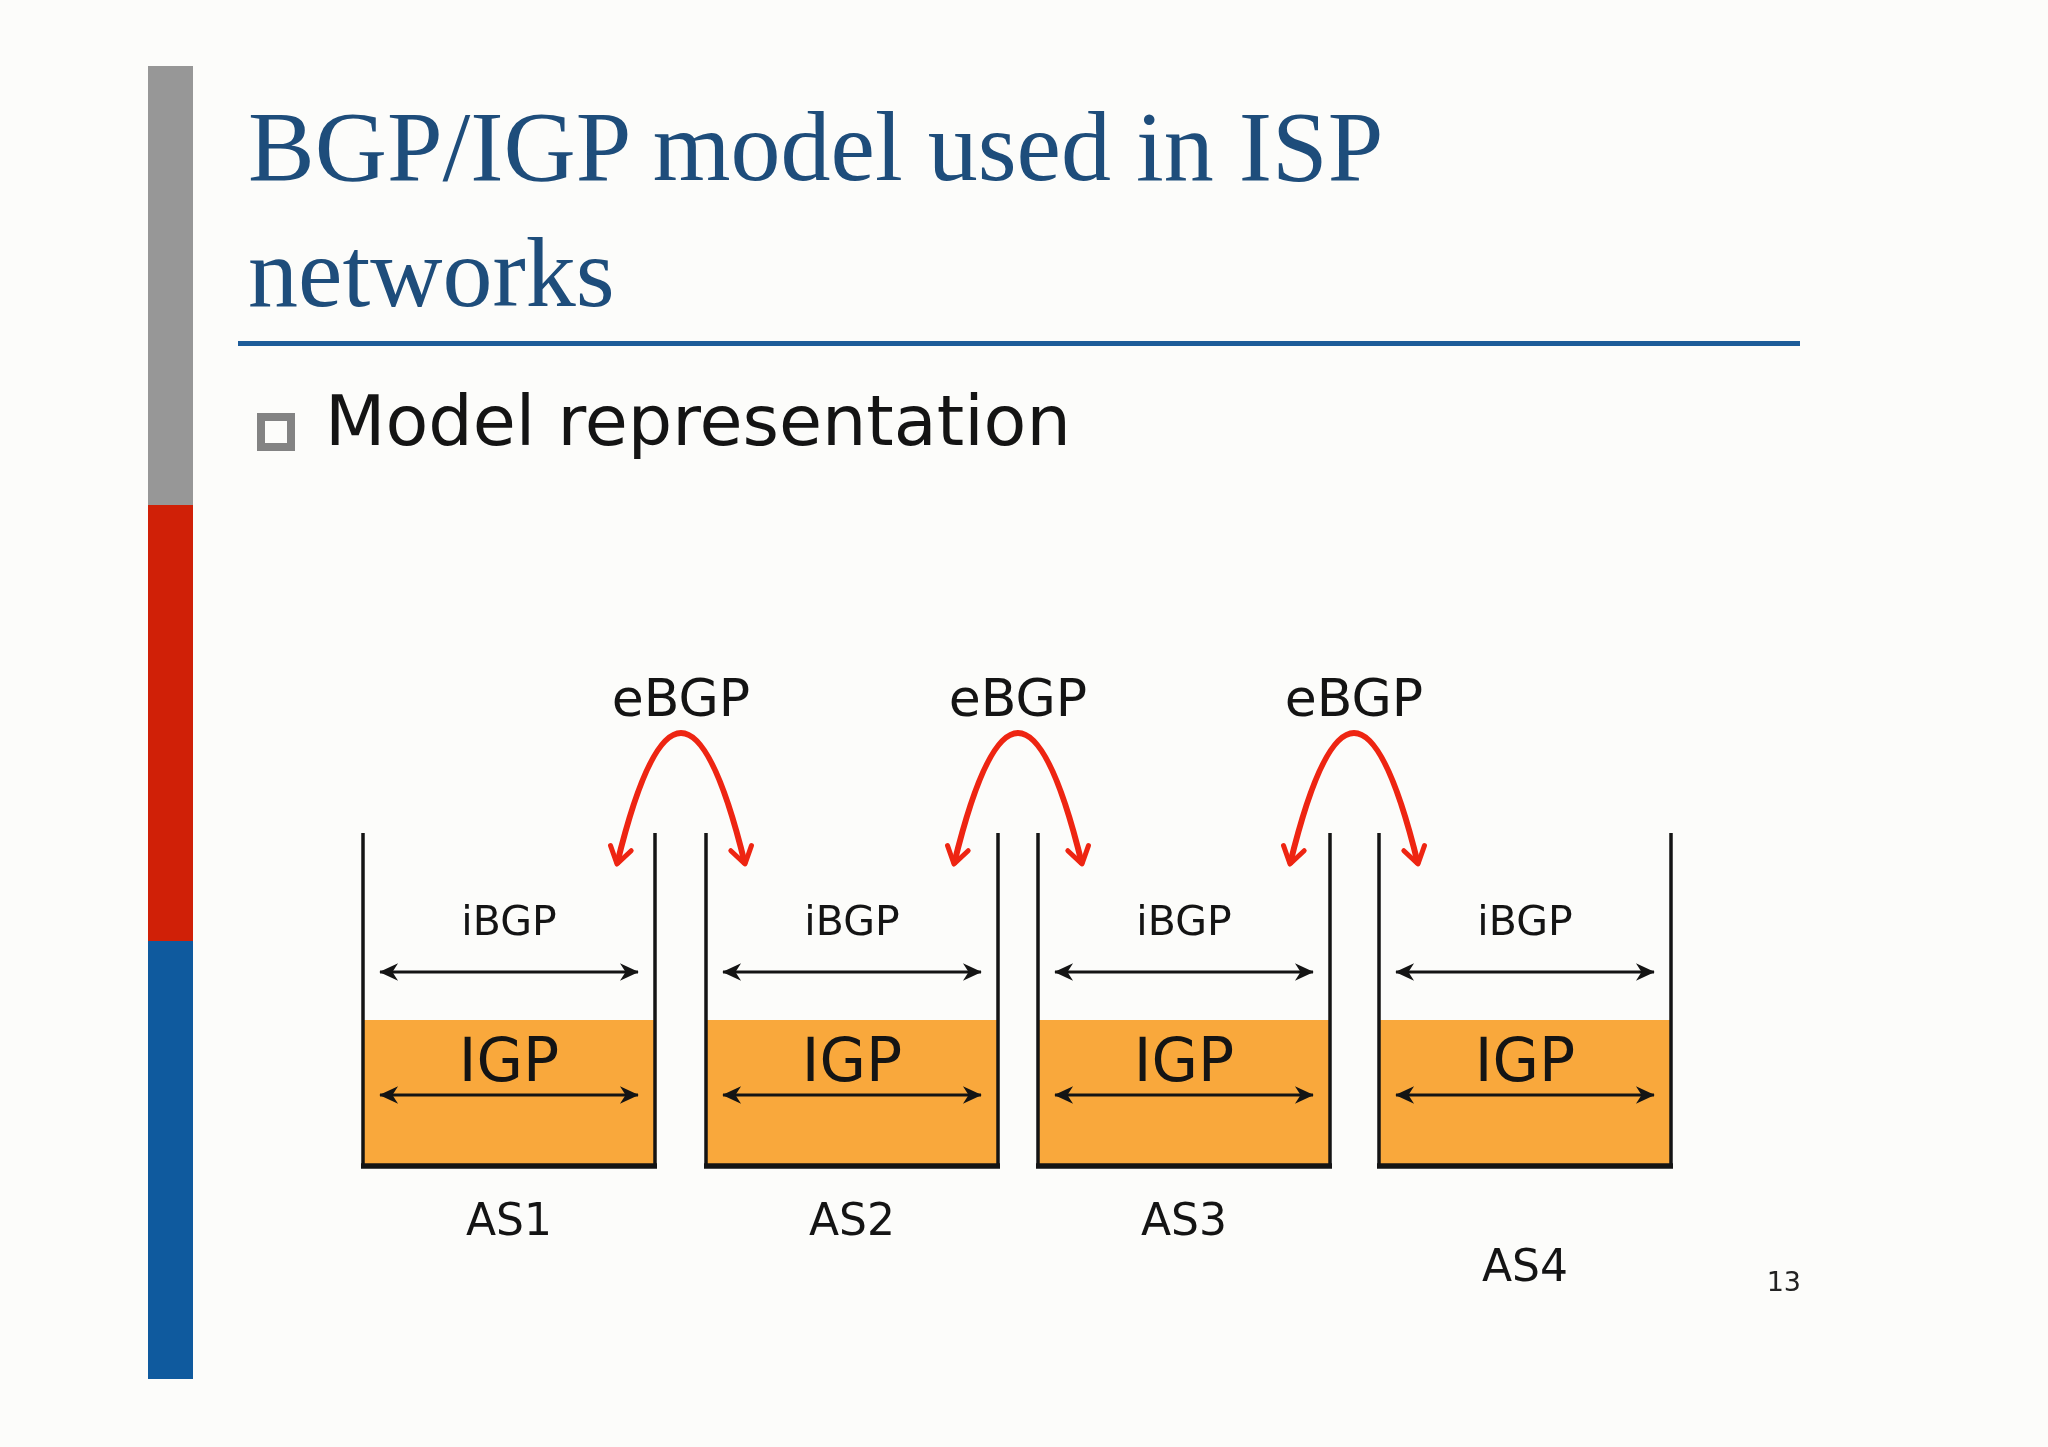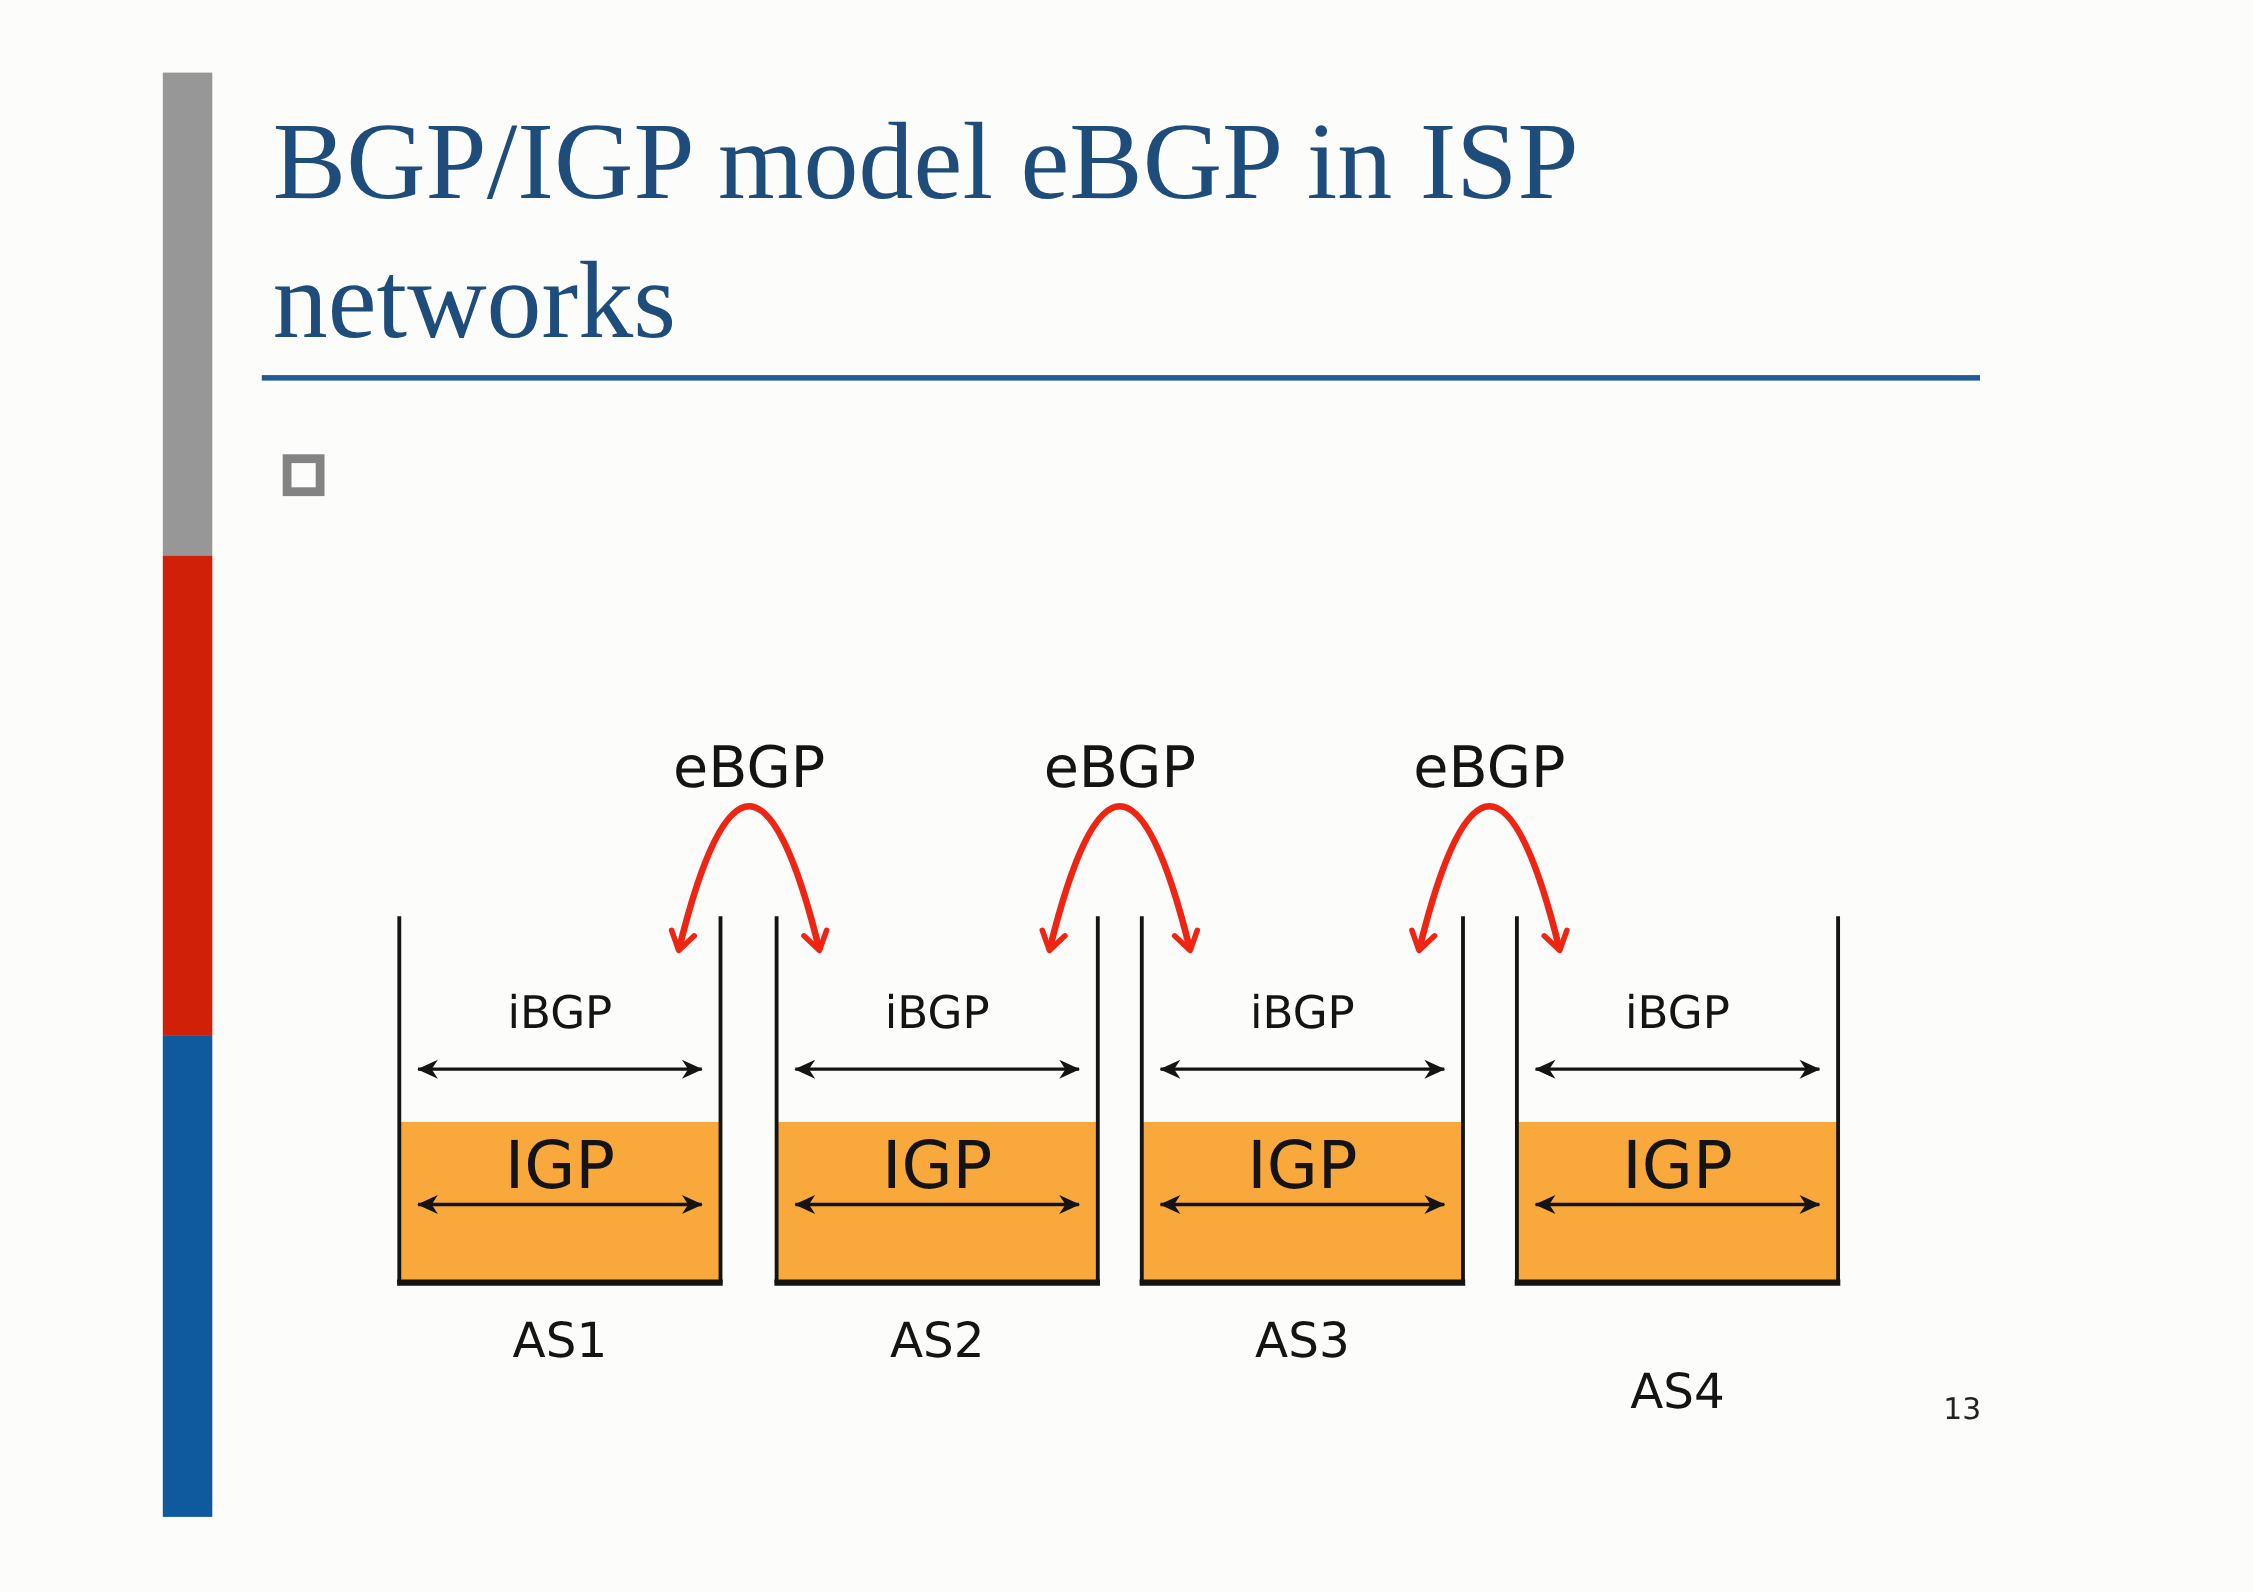--- a/index.html
+++ b/index.html
@@ -77,26 +77,27 @@
 
 <div class="slide">
 
   <div class="accent-bar">
     <div class="accent-seg gray"></div>
     <div class="accent-seg red"></div>
     <div class="accent-seg blue"></div>
   </div>
 
   <div class="title">
-    <div>BGP/IGP model eBGP in ISP</div>
+    <div>BGP/IGP model used in ISP</div>
     <div>networks</div>
   </div>
   <div class="title-rule"></div>
 
   <div class="bullet-square"></div>
+  <div class="bullet-text">Model representation</div>
 
   <div class="diagram">
     <svg width="2048" height="1447" viewBox="0 0 2048 1447">
       <defs>
         <marker id="mkBlack" viewBox="0 0 14 14" refX="12.5" refY="7" markerWidth="22" markerHeight="22" markerUnits="userSpaceOnUse" orient="auto-start-reverse">
           <path class="mk-black" d="M1,1.5 L13,7 L1,12.5 L4.6,7 Z"></path>
         </marker>
         <marker id="mkRed" viewBox="0 0 24 24" refX="18" refY="12" markerWidth="30" markerHeight="30" markerUnits="userSpaceOnUse" orient="auto-start-reverse">
           <path class="mk-red" d="M5,3.5 L18,12 L5,20.5"></path>
         </marker>

